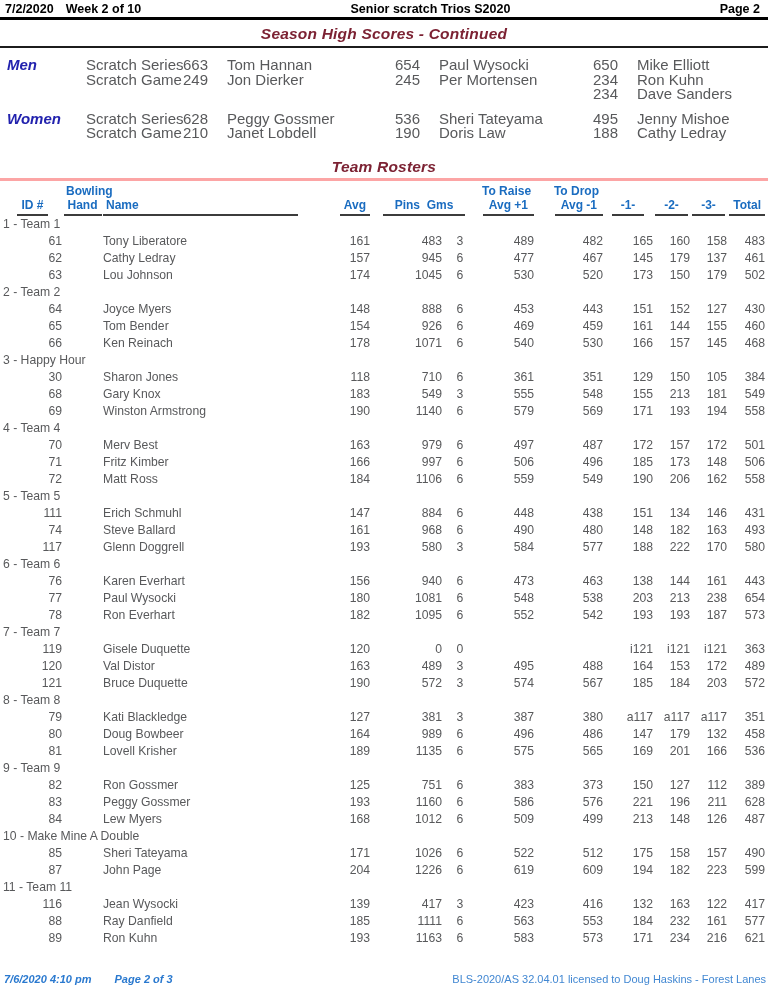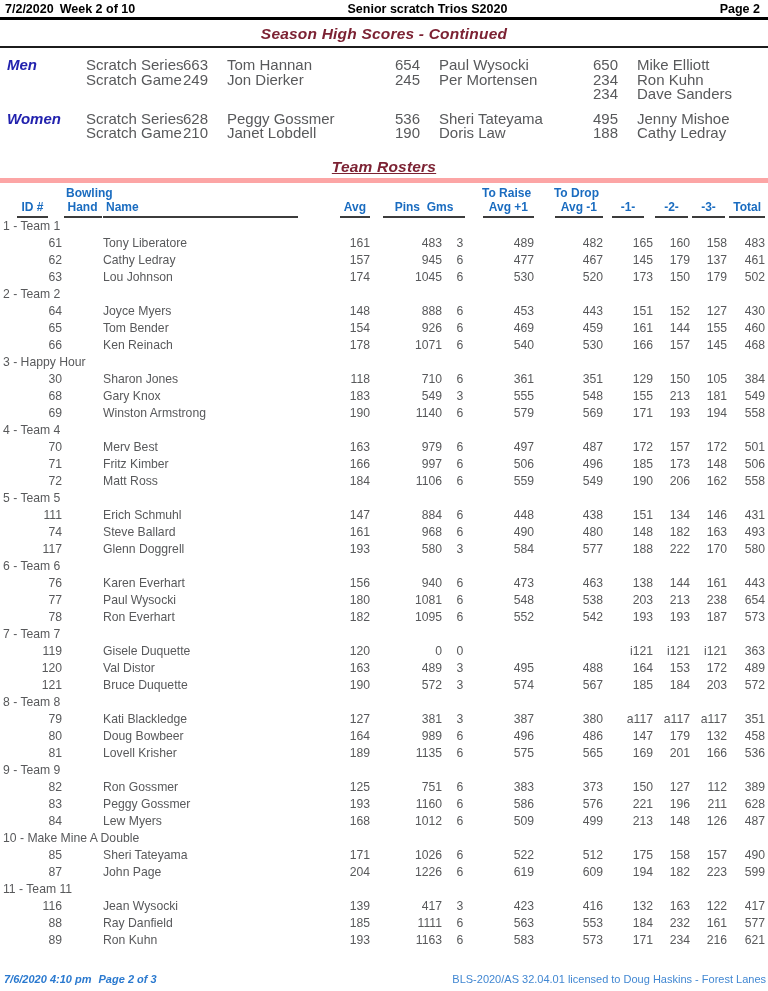--- a/index.html
+++ b/index.html
@@ -8,28 +8,28 @@
     font-family:"Liberation Sans",sans-serif;
     position:relative;overflow:hidden;
     -webkit-font-smoothing:antialiased;
   }
   
   .page-header{
     display:flex;justify-content:space-between;align-items:flex-end;
     font-weight:bold;font-size:12.5px;color:#000;
     padding:2px 8px 1px 5px;border-bottom:3px solid #000;
   }
-  .ph-left .week{margin-left:6px;}
+  .ph-left .week{margin-left:12px;}
   
   .section-title{
     text-align:center;font-size:15.5px;font-weight:bold;font-style:italic;
     color:#7c2233;letter-spacing:.2px;
   }
   .hs-title{margin-top:5px;padding-bottom:3px;border-bottom:2px solid #1c1c1c;text-align:center;}
-  .tr-title{margin-top:17px;padding-bottom:2px;border-bottom:5px solid #fca5a5;text-decoration:underline;}
+  .tr-title{margin-top:17px;padding-bottom:2px;border-bottom:3px solid #fca5a5;}
   
   #hs-rows{margin-top:10px;}
   .hs-row{
     display:grid;
     grid-template-columns:86px 97px 24px 188px 24px 174px 24px auto;
     font-size:15px;line-height:14.5px;color:#58595b;white-space:nowrap;
   }
   .hs-group{color:#2222ae;font-weight:bold;font-style:italic;padding-left:7px;}
   .hs-cat{padding-left:0;}
   .hs-score{text-align:right;}
@@ -71,21 +71,21 @@
   td.drop{padding-right:6px;}
   td.g{padding-right:5px;}
   td.black{color:#1f1f21;}
   
   .page-footer{
     position:absolute;left:0;right:0;bottom:6px;
     display:flex;justify-content:space-between;align-items:baseline;
     font-size:11px;
   }
   .pf-left{color:#2a79cf;font-style:italic;font-weight:bold;padding-left:4px;}
-  .pf-left .pf-page{margin-left:4px;}
+  .pf-left .pf-page{margin-left:20px;}
   .pf-right{color:#4187d2;padding-right:2px;}
 </style>
 </head>
 <body>
 
 <div>
 
   <div class="page-header">
     <div class="ph-left">
       <span>7/2/2020</span><span class="week">Week 2 of 10</span>

